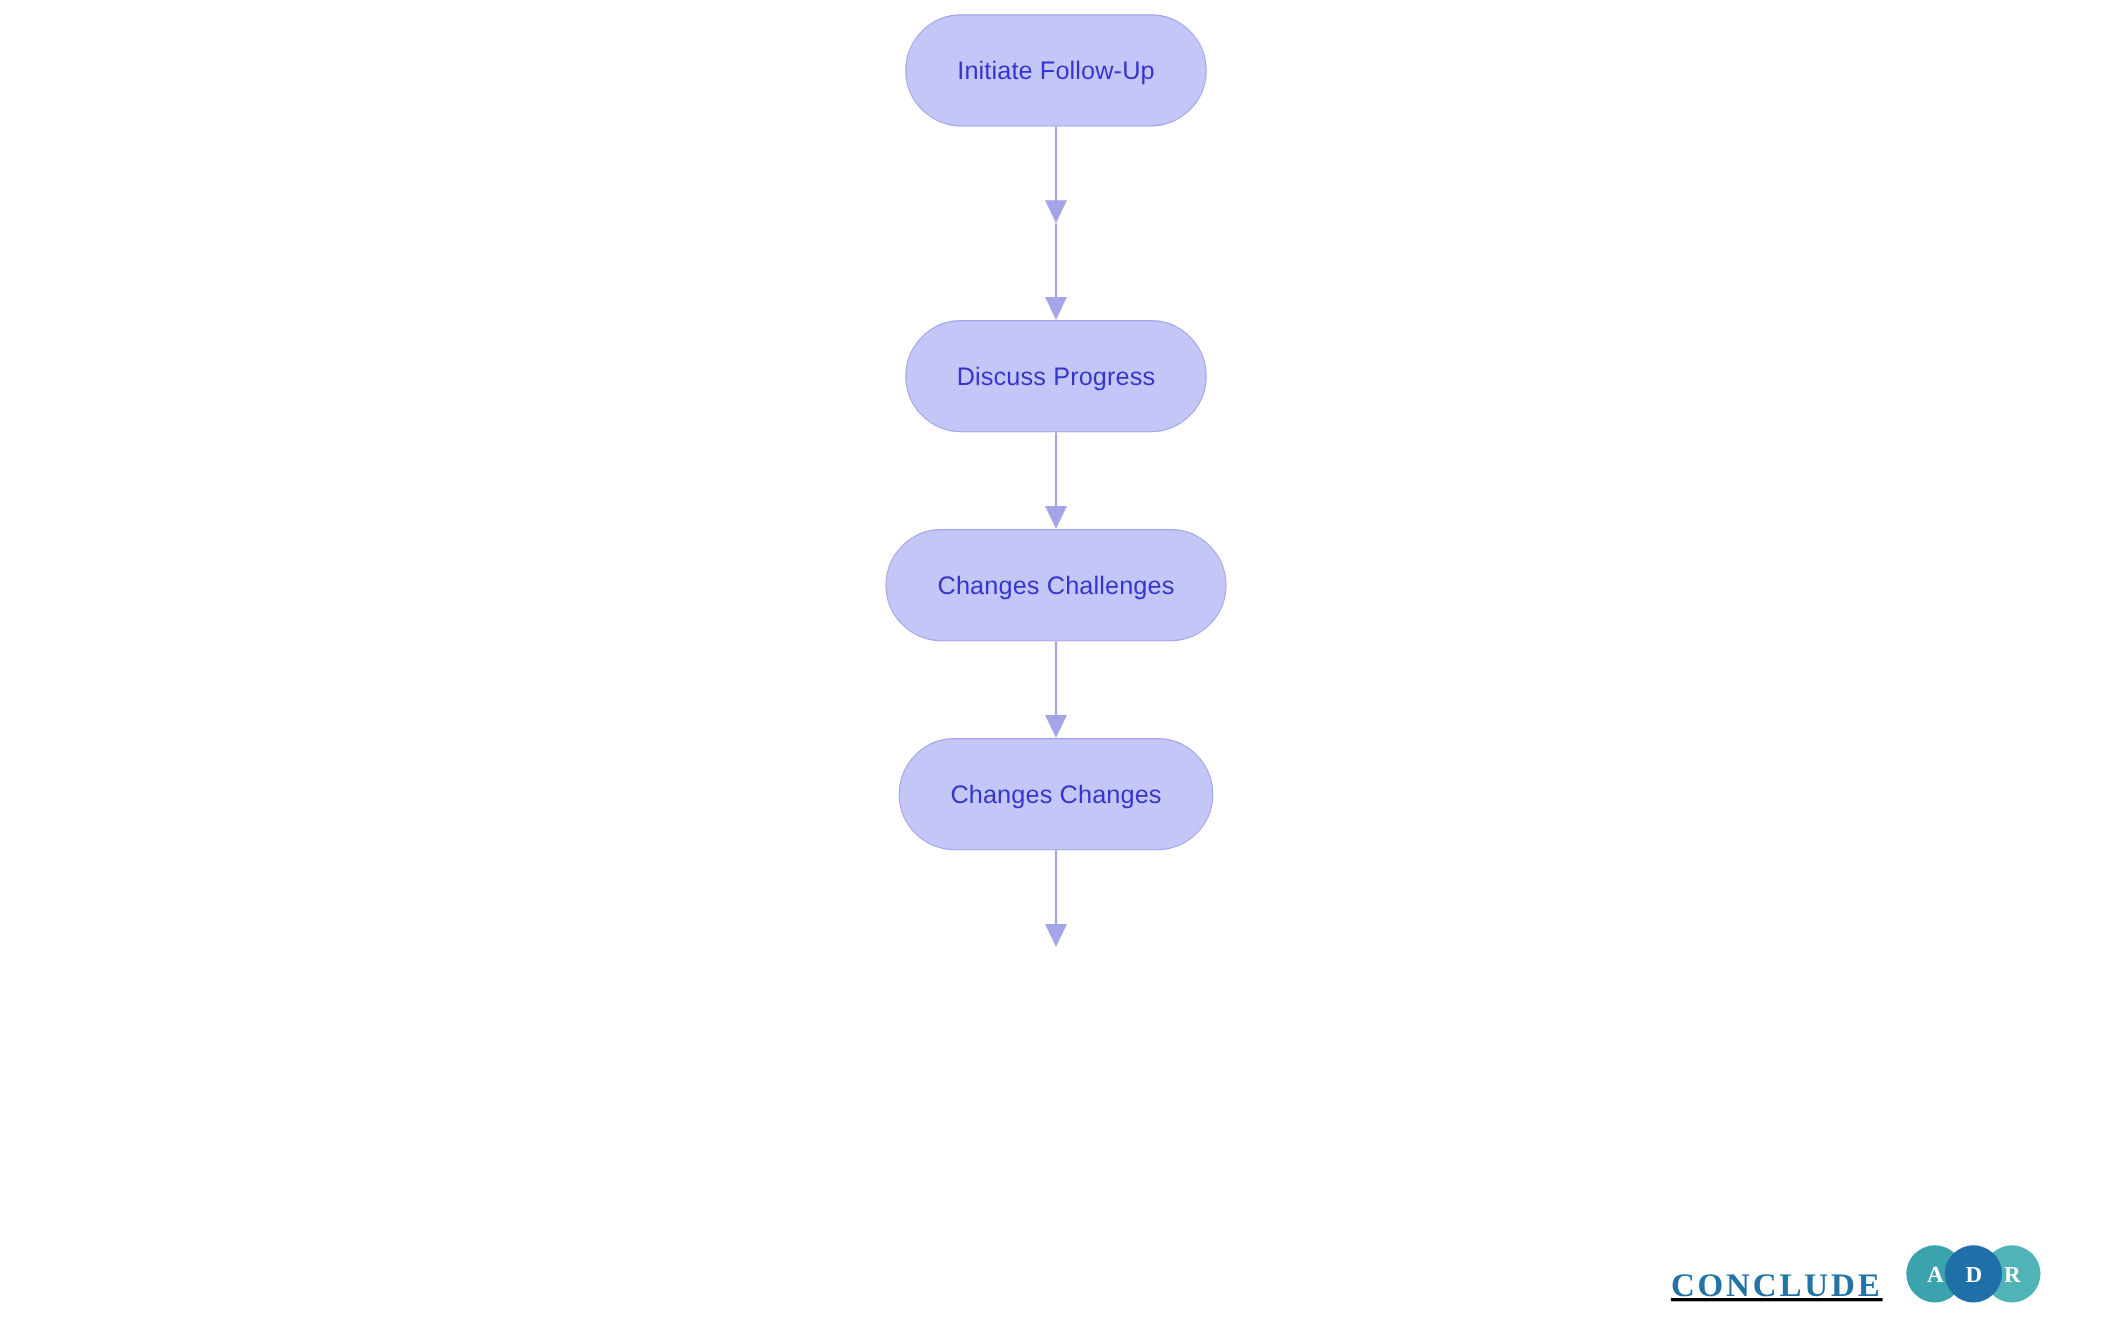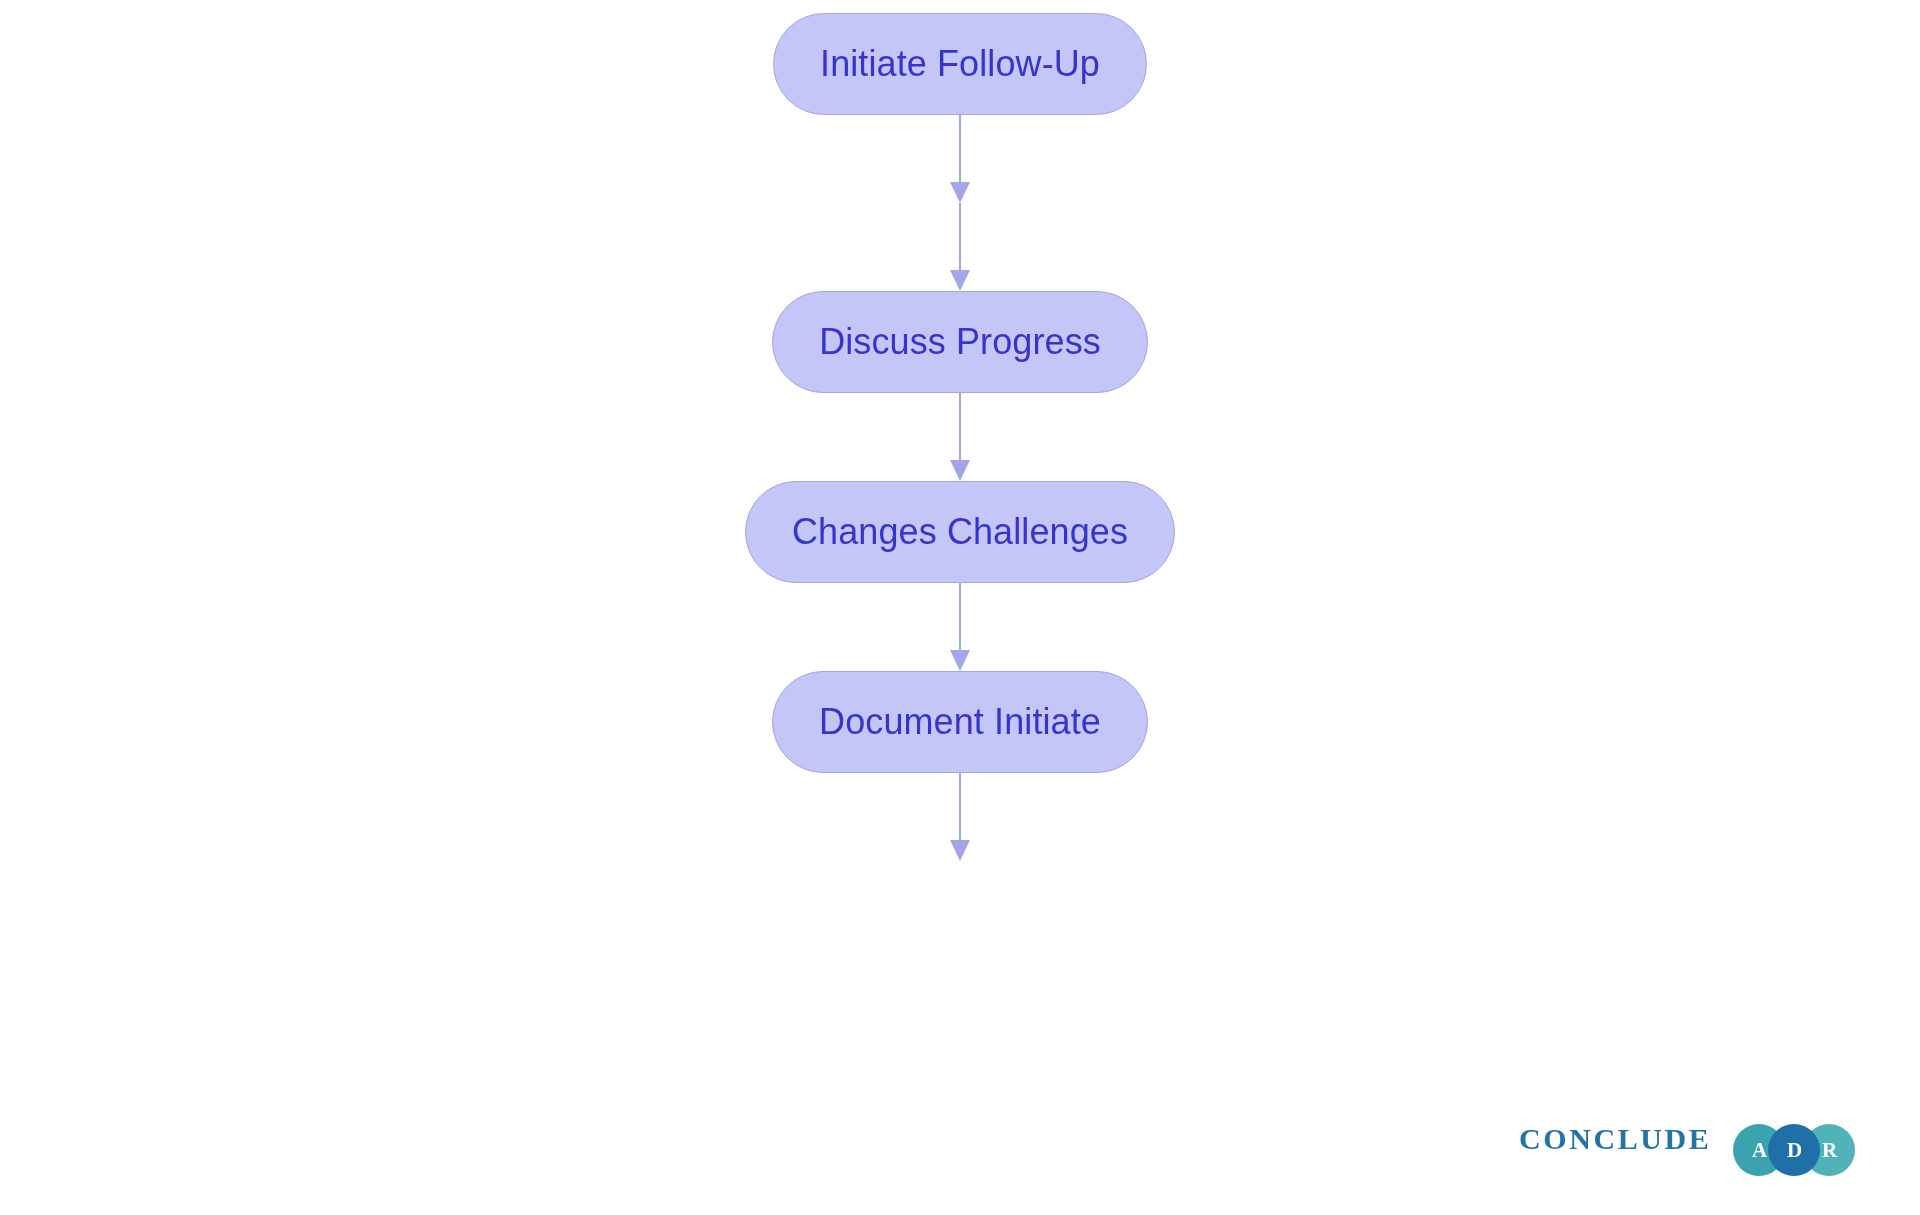--- a/index.html
+++ b/index.html
@@ -42,21 +42,21 @@
     height: 102px;
     min-width: 230px;
     padding: 0 46px;
     display: flex;
     align-items: center;
     justify-content: center;
     background: #c5c6f8;
     border: 1.6px solid #a3a5e8;
     border-radius: 51px;
     color: #3535cc;
-    font-size: 36px;
+    font-size: 23px;
     font-weight: 400;
     letter-spacing: 0.1px;
     white-space: nowrap;
     line-height: 1;
   }
 
   .node-label {
     display: block;
   }
 
@@ -86,21 +86,22 @@
 
   .spacer-top { height: 13px; width: 1px; }
 
   
   .logo {
     position: absolute;
     left: 1519px;
     top: 1124px;
     height: 60px;
     display: flex;
-    align-items: flex-start;
+    align-items: flex-end;
+    text-decoration: underline;
   }
   .logo-wordmark {
     font-family: "Liberation Serif", serif;
     font-size: 30px;
     font-weight: 700;
     letter-spacing: 2.6px;
     color: #2274a5;
     line-height: 1;
     white-space: nowrap;
   }
@@ -165,21 +166,21 @@
     <div class="node">
       <span class="node-label">Changes Challenges</span>
     </div>
 
     <div class="connector">
       <div class="stem"></div>
       <div class="head"></div>
     </div>
 
     <div class="node">
-      <span class="node-label">Document Initiate</span>
+      <span class="node-label">Changes Changes</span>
     </div>
 
     <div class="connector">
       <div class="stem"></div>
       <div class="head"></div>
     </div>
 
 
   </div>
 

